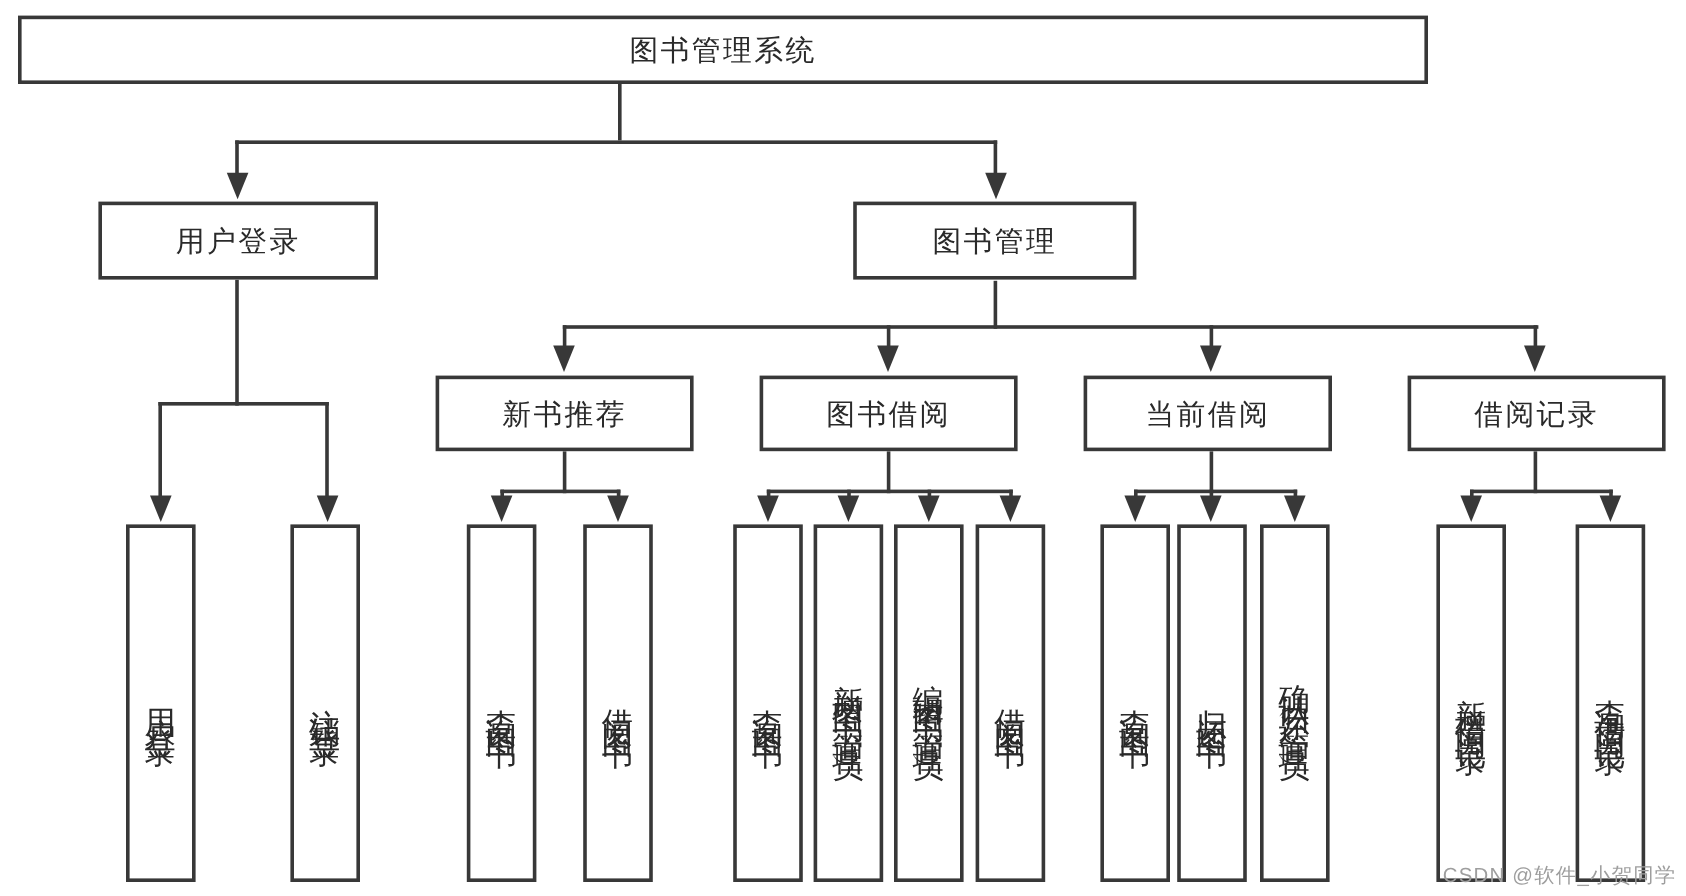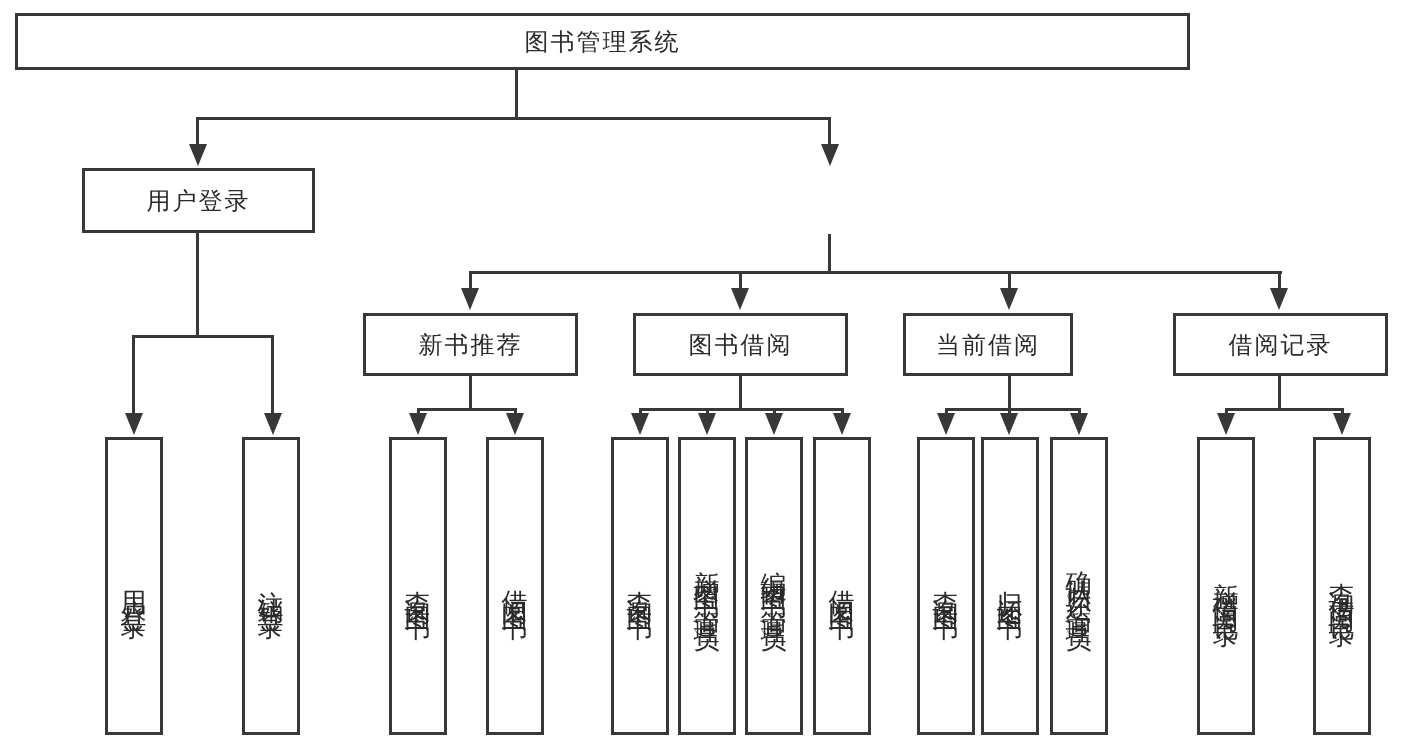--- a/index.html
+++ b/index.html
@@ -100,28 +100,31 @@
   <div class="ln" style="left:1341px;top:408px;width:3px;height:8px"></div>
   <div class="arr" style="left:1333px;top:413px"></div>
 
   <div class="box hbox" style="left:15px;top:13px;width:1175px;height:57px">
     <span>图书管理系统</span>
   </div>
 
   <div class="box hbox" style="left:82px;top:168px;width:233px;height:65px">
     <span>用户登录</span>
   </div>
+  <div class="box hbox" style="left:711px;top:168px;width:236px;height:65px">
+    <span>图书管理</span>
+  </div>
 
   <div class="box hbox" style="left:363px;top:313px;width:215px;height:63px">
     <span>新书推荐</span>
   </div>
   <div class="box hbox" style="left:633px;top:313px;width:215px;height:63px">
     <span>图书借阅</span>
   </div>
-  <div class="box hbox" style="left:903px;top:313px;width:170px;height:63px">
+  <div class="box hbox" style="left:903px;top:313px;width:207px;height:63px">
     <span>当前借阅</span>
   </div>
   <div class="box hbox" style="left:1173px;top:313px;width:215px;height:63px">
     <span>借阅记录</span>
   </div>
 
   <div class="box vbox" style="left:105px">
     <span class="vtext">用户登录</span>
   </div>
   <div class="box vbox" style="left:242px">
@@ -158,14 +161,15 @@
     <span class="vtext">确认归还（管理员）</span>
   </div>
 
   <div class="box vbox" style="left:1197px">
     <span class="vtext">新增借阅记录</span>
   </div>
   <div class="box vbox" style="left:1313px">
     <span class="vtext">查询借阅记录</span>
   </div>
 
+  <div class="watermark">CSDN @软件_小贺同学</div>
 
 </div>
 
 </body></html>

